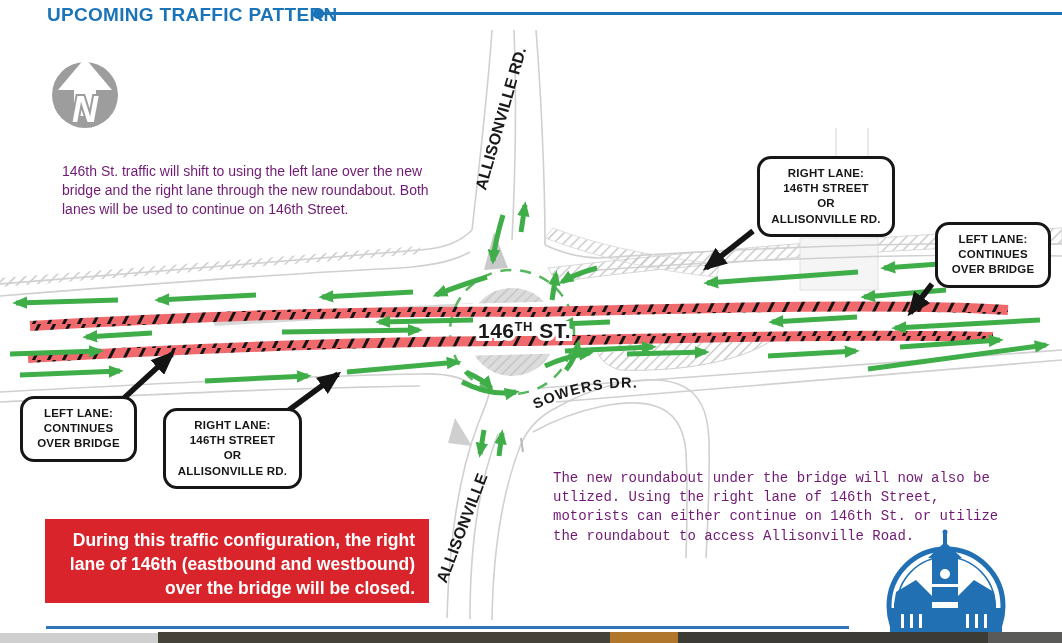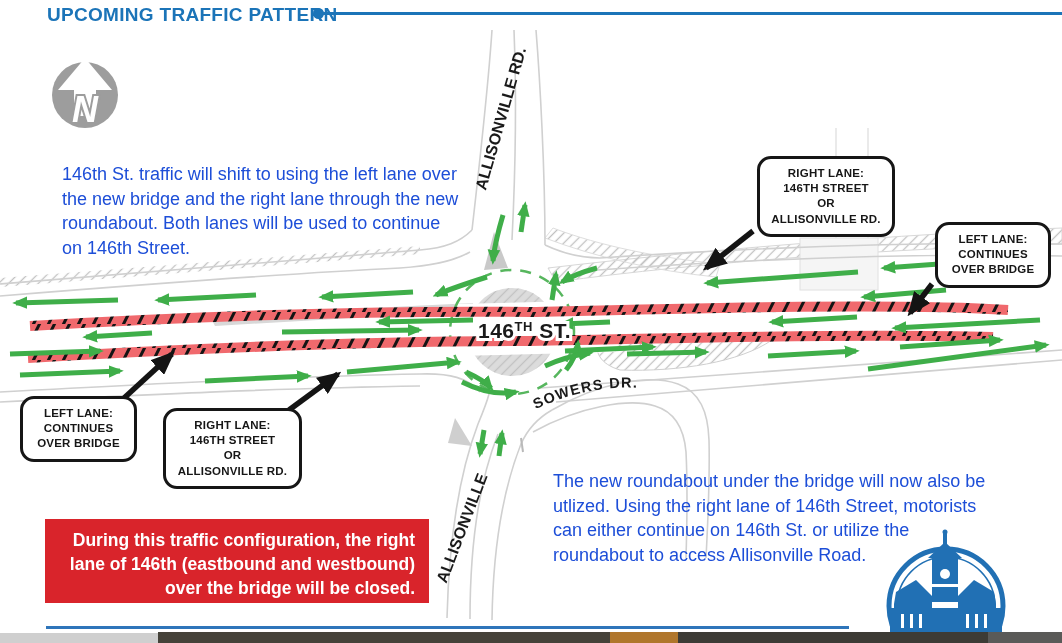--- a/index.html
+++ b/index.html
@@ -6,23 +6,23 @@
   #page{position:relative;width:1062px;height:643px;background:#ffffff;overflow:hidden;
         font-family:"Liberation Sans",sans-serif;}
   #map{position:absolute;left:0;top:0;width:1062px;height:643px;z-index:1;}
 
   .title{position:absolute;left:47px;top:4px;z-index:2;font-size:19px;font-weight:bold;
          letter-spacing:.3px;color:#1b74b8;}
   .title-dot{position:absolute;left:313px;top:8px;width:11px;height:11px;border-radius:50%;
          background:#1b74b8;z-index:2;}
   .title-rule{position:absolute;left:323px;top:12px;width:739px;height:3px;background:#1b74b8;z-index:2;}
 
-  .para{position:absolute;z-index:2;color:#1d4ed8;font-size:18px;line-height:1.37;}
+  .para{position:absolute;z-index:2;color:#701a75;font-size:14px;line-height:1.37;}
   .para.left{left:62px;top:162px;width:400px;}
-  .para.right{left:553px;top:469px;width:450px;}
+  .para.right{left:553px;top:469px;width:450px;font-family:Liberation Mono, monospace;}
 
   .callout{position:absolute;z-index:3;background:#ffffff;border:3px solid #161616;
            border-radius:14px;text-align:center;font-weight:bold;font-size:11.5px;
            line-height:1.32;color:#161616;white-space:pre-line;padding:7px 6px;
            letter-spacing:.2px;box-sizing:border-box;margin-left:8px;}
   .co-a{left:749px;top:156px;width:138px;}
   .co-b{left:927px;top:222px;width:116px;}
   .co-c{left:12px;top:396px;width:117px;}
   .co-d{left:155px;top:408px;width:139px;}
 

